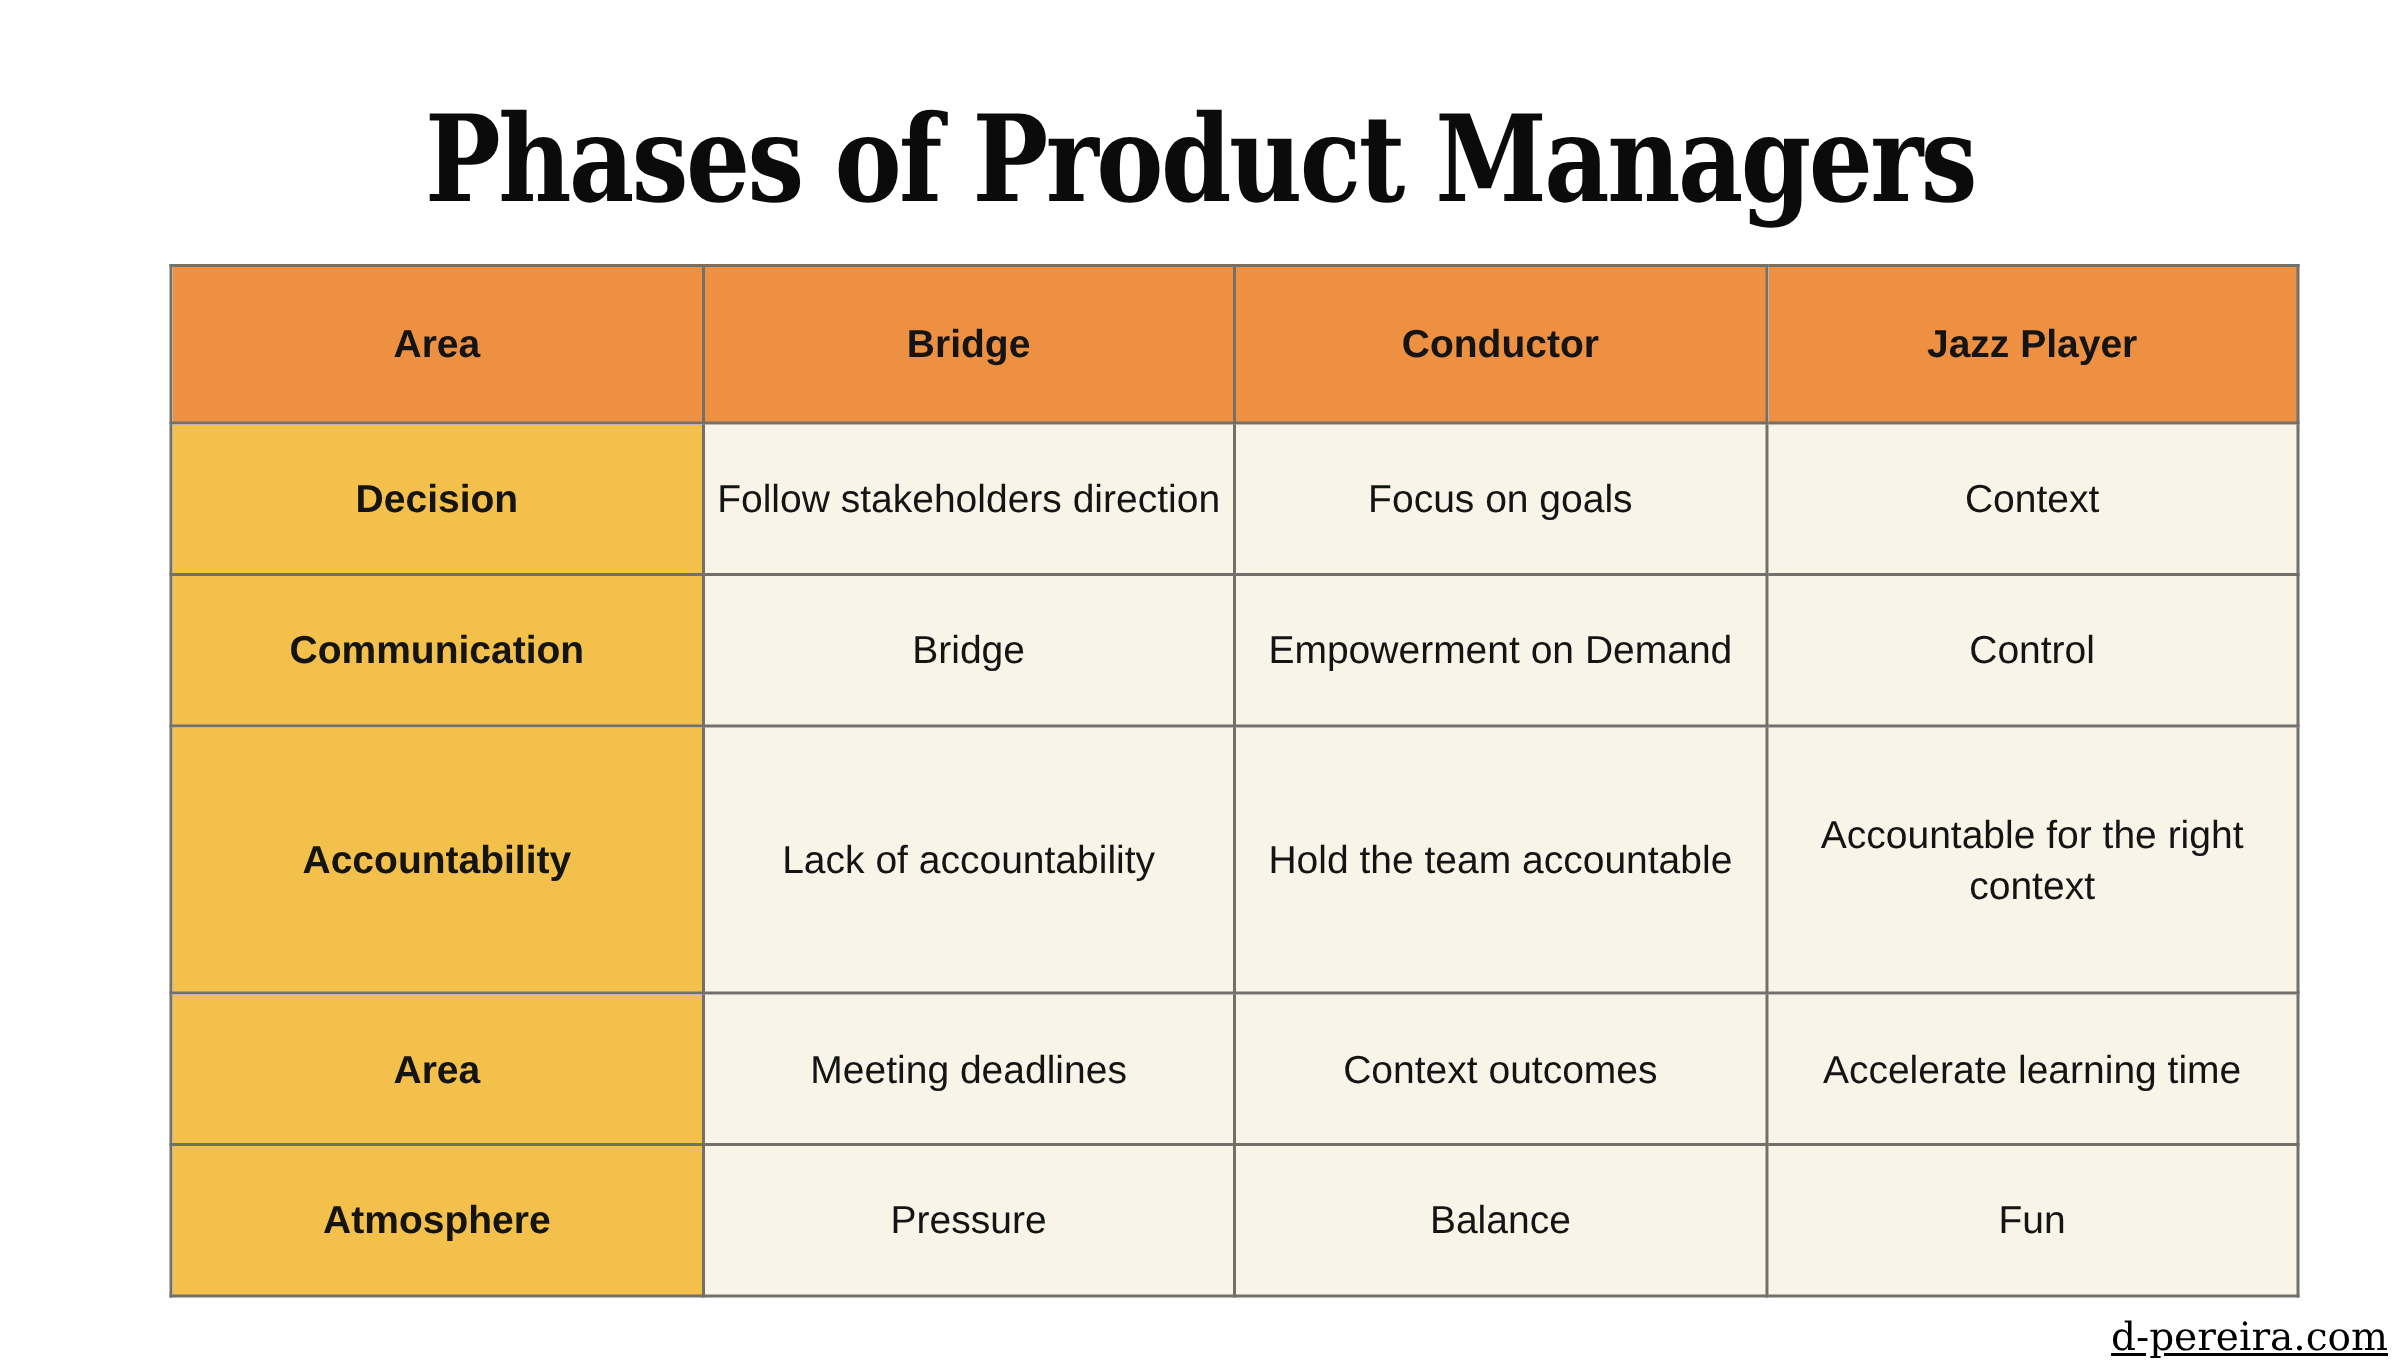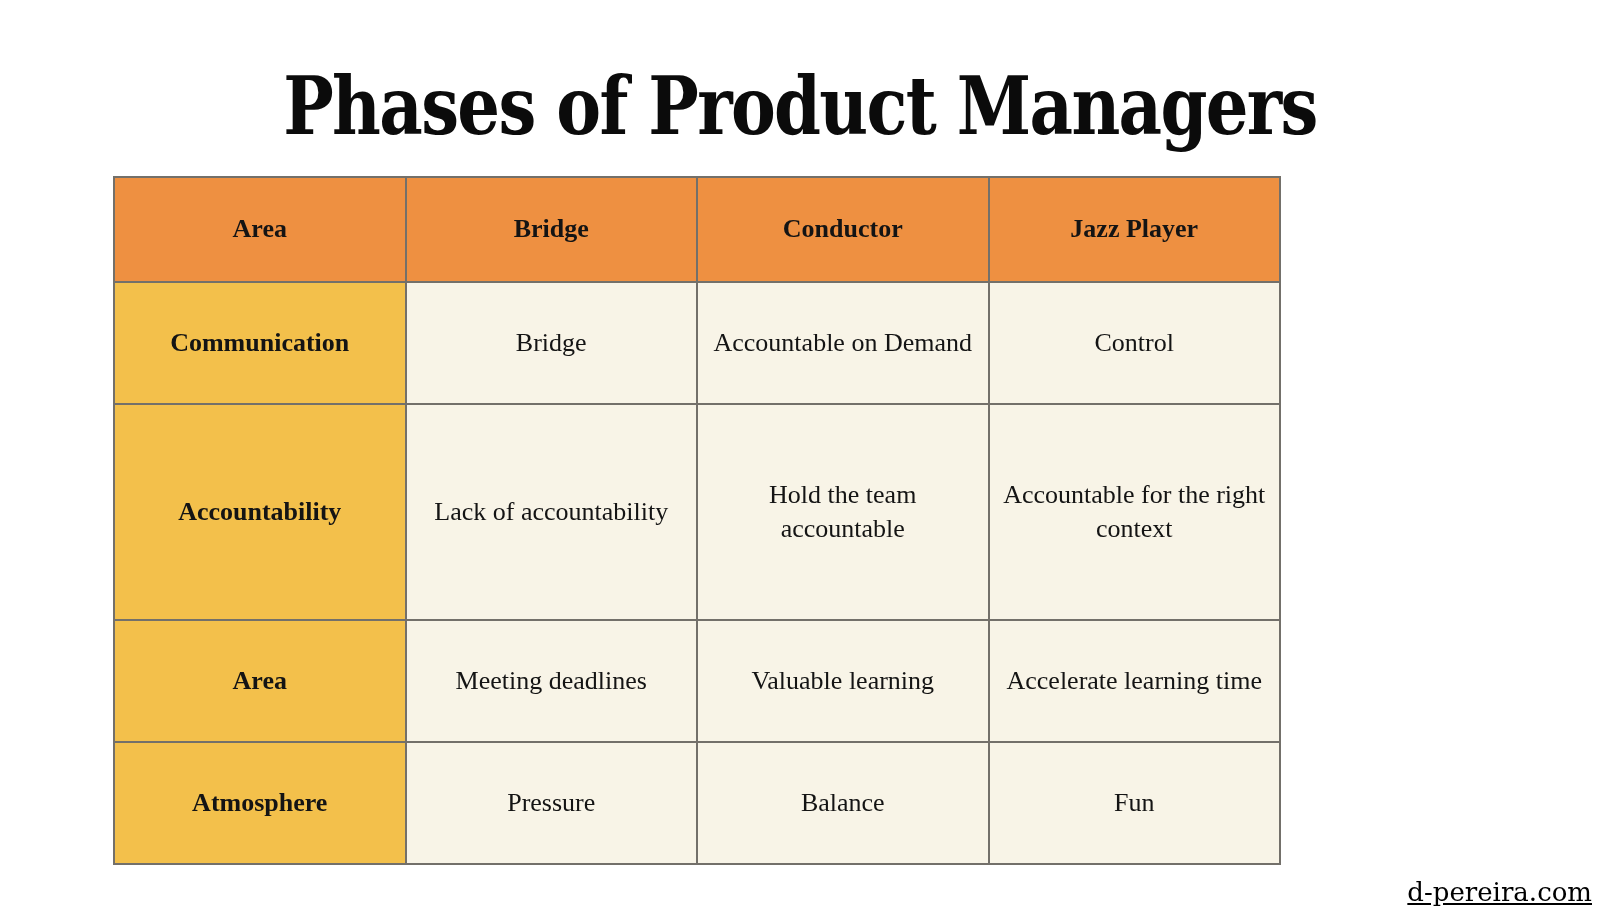--- a/index.html
+++ b/index.html
@@ -29,25 +29,24 @@
     letter-spacing: -2px;
     color: #0b0b0b;
     transform: scaleX(0.84);
     transform-origin: 50% 50%;
     white-space: nowrap;
   }
   table.phases-table {
     position: absolute;
     left: 113px;
     top: 176px;
-    width: 1168px;
+    width: 1420px;
     height: 689px;
     border-collapse: collapse;
     table-layout: fixed;
-    font-family: Liberation Serif, serif;
   }
   .phases-table th,
   .phases-table td {
     border: 2px solid var(--border, #73706A);
     text-align: center;
     vertical-align: middle;
     padding: 4px 8px;
     font-size: 26px;
     line-height: 1.32;
     color: #141414;
@@ -88,35 +87,41 @@
   <thead>
     <tr>
       <th>Area</th>
       <th>Bridge</th>
       <th>Conductor</th>
       <th>Jazz Player</th>
     </tr>
   </thead>
   <tbody>
     <tr>
+      <td class="area-cell">Decision</td>
+      <td class="data-cell">Follow stakeholders direction</td>
+      <td class="data-cell">Focus on goals</td>
+      <td class="data-cell">Context</td>
+    </tr>
+    <tr>
       <td class="area-cell">Communication</td>
       <td class="data-cell">Bridge</td>
-      <td class="data-cell">Accountable on Demand</td>
+      <td class="data-cell">Empowerment on Demand</td>
       <td class="data-cell">Control</td>
     </tr>
     <tr>
       <td class="area-cell">Accountability</td>
       <td class="data-cell">Lack of accountability</td>
       <td class="data-cell">Hold the team accountable</td>
       <td class="data-cell">Accountable for the right context</td>
     </tr>
     <tr>
       <td class="area-cell">Area</td>
       <td class="data-cell">Meeting deadlines</td>
-      <td class="data-cell">Valuable learning</td>
+      <td class="data-cell">Context outcomes</td>
       <td class="data-cell">Accelerate learning time</td>
     </tr>
     <tr>
       <td class="area-cell">Atmosphere</td>
       <td class="data-cell">Pressure</td>
       <td class="data-cell">Balance</td>
       <td class="data-cell">Fun</td>
     </tr>
   </tbody>
 </table>

